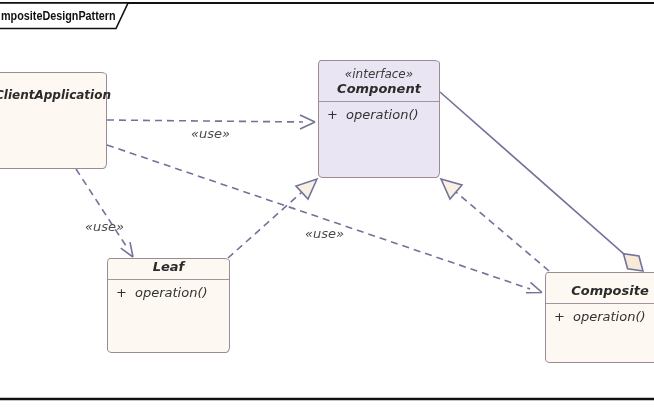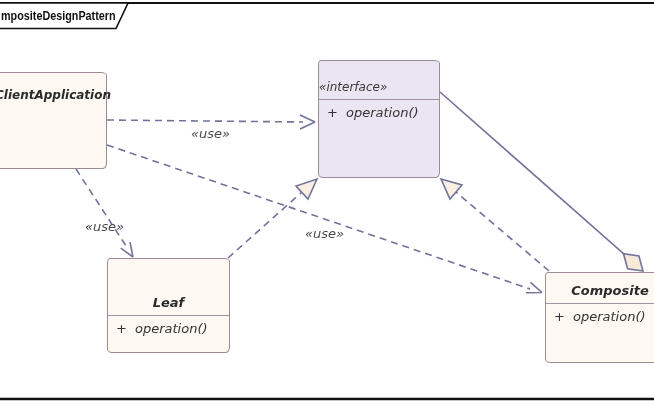--- a/index.html
+++ b/index.html
@@ -21,40 +21,40 @@
 
   
   .class-box{
     position:absolute;z-index:2;box-sizing:border-box;
     border:1.6px solid #9c8b94;
     background:#fdf8f1;
     border-radius:3px 6px 4px 5px / 5px 3px 6px 4px;
   }
   .class-box.iface{background:#eae5f2;}
   .stereotype{
-    font-style:italic;font-size:12px;color:#3a3a3a;
-    padding-top:19px;white-space:nowrap;
+    text-align:center;font-style:italic;font-size:12px;color:#3a3a3a;
+    padding-top:6px;white-space:nowrap;
   }
   .class-title{
     text-align:center;font-weight:bold;font-style:italic;
     font-size:13px;color:#2b2b2b;white-space:nowrap;
   }
   .sep{border-top:1.4px solid #a294a0;margin-top:5px;}
   .method-row{
     display:flex;align-items:baseline;
     padding:5px 4px 0 8px;
     font-style:italic;font-size:13px;color:#333;white-space:nowrap;
   }
   .method-vis{width:19px;flex:0 0 19px;font-style:normal;}
   
   .box-client   {left:-6px; top:72px;  width:113px; height:97px;}
   .box-client .class-title{padding-top:15px;font-size:12px;}
   .box-component{left:318px;top:60px;  width:122px; height:118px;}
   .box-leaf     {left:107px;top:258px; width:123px; height:95px;}
-  .box-leaf .class-title{padding-top:30px;margin-top:6px;}
+  .box-leaf .class-title{padding-top:0;}
   .box-composite{left:545px;top:272px; width:130px; height:91px;}
   .box-composite .class-title{padding-top:10px;}
 
   
   .use-label{
     position:absolute;z-index:2;
     font-style:italic;font-size:13px;color:#4a4a4a;white-space:nowrap;
   }
   .use-1{left:191px;top:126px;}
   .use-2{left:85px; top:219px;}
@@ -90,20 +90,21 @@
 </svg>
 
 <div class="tab-label">mpositeDesignPattern</div>
 
 <div class="class-box box-client">
   <div class="class-title">ClientApplication</div>
 </div>
 
 <div class="class-box iface box-component">
   <div class="stereotype">«interface»</div>
+  <div class="class-title">Component</div>
   <div class="sep"></div>
   <div class="method-row">
     <span class="method-vis">+</span>
     <span class="method-sig">operation()</span>
   </div>
 </div>
 
 <div class="class-box box-leaf">
   <div class="class-title">Leaf</div>
   <div class="sep"></div>

